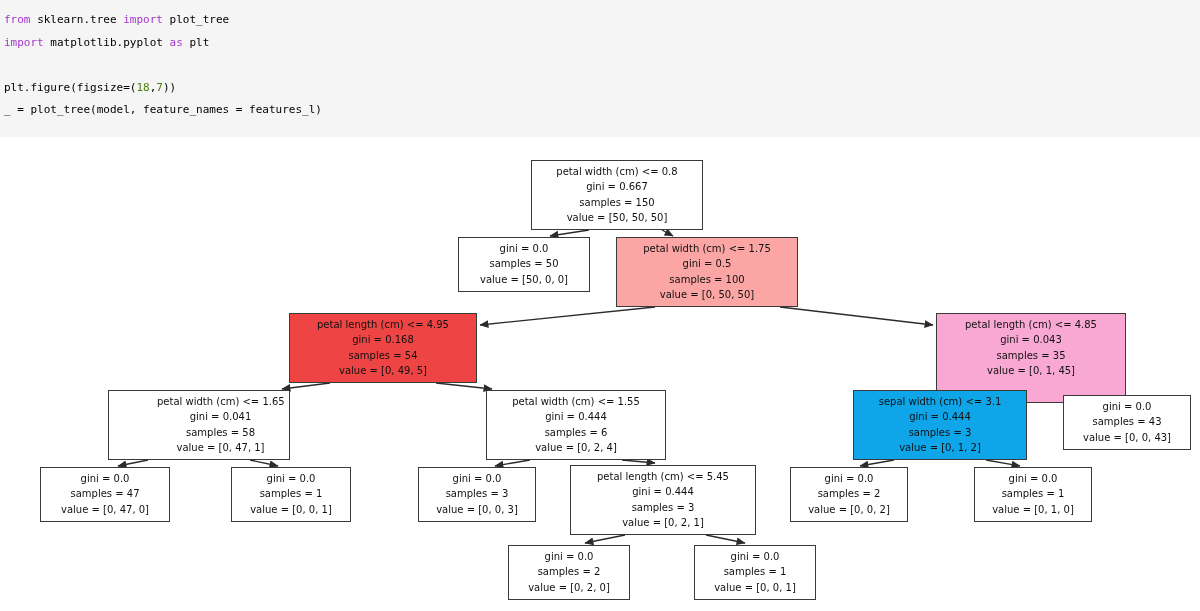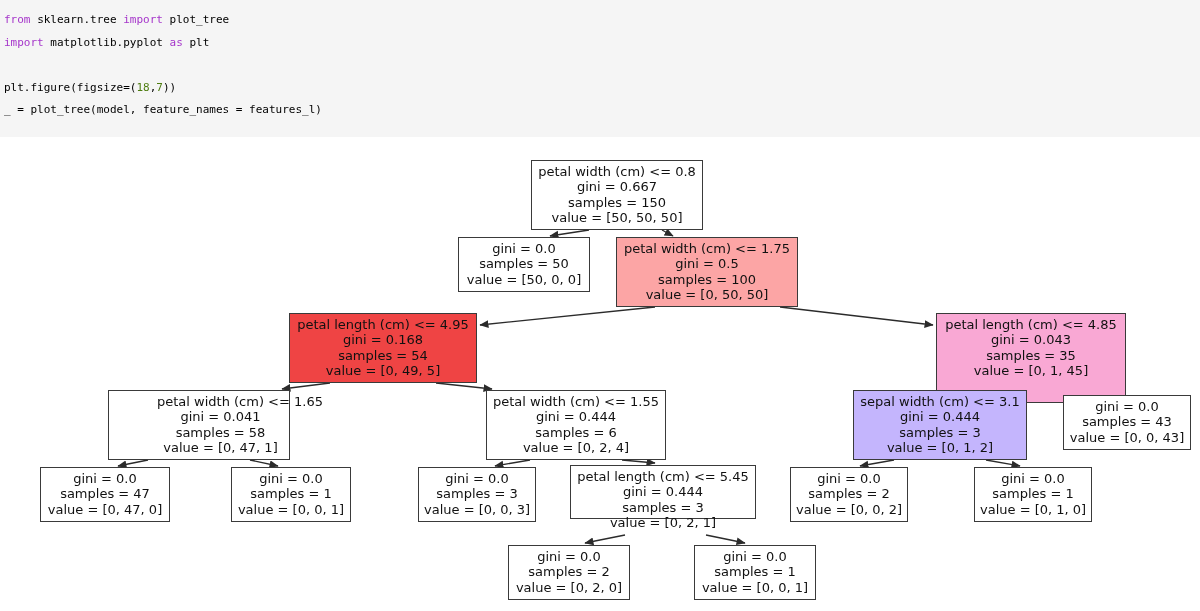--- a/index.html
+++ b/index.html
@@ -30,21 +30,21 @@
     position:absolute;left:0;top:137px;width:1200px;height:474px;
     background:#ffffff;
   }
   .node{
     position:absolute;
     box-sizing:border-box;
     border:1.3px solid #3a3a3a;
     background:#ffffff;
     text-align:center;
     font-family:"DejaVu Sans", sans-serif;
-    font-size:13px;
+    font-size:10px;
     line-height:15.4px;
     color:#111111;
     padding:3px 5px 3px 5px;
     white-space:nowrap;
   }
   .node .ln{display:block;}
   svg#edges{position:absolute;left:0;top:0;width:1200px;height:474px;overflow:visible;}
 </style>
 </head>
 <body>
@@ -120,21 +120,21 @@
         <span class="ln">gini = 0.041</span>
         <span class="ln">samples = 58</span>
         <span class="ln">value = [0, 47, 1]</span>
       </div>
       <div class="node" style="left: 486px; top: 253px; width: 180px; height: 70px; border-color: rgb(58, 58, 58); background: rgb(255, 255, 255);">
         <span class="ln">petal width (cm) &lt;= 1.55</span>
         <span class="ln">gini = 0.444</span>
         <span class="ln">samples = 6</span>
         <span class="ln">value = [0, 2, 4]</span>
       </div>
-      <div class="node" style="left: 853px; top: 253px; width: 174px; height: 70px; border-color: rgb(58, 58, 58); background: #c4b5fd;">
+      <div class="node" style="left: 853px; top: 253px; width: 174px; height: 70px; border-color: rgb(58, 58, 58); background: #0ea5e9;">
         <span class="ln">sepal width (cm) &lt;= 3.1</span>
         <span class="ln">gini = 0.444</span>
         <span class="ln">samples = 3</span>
         <span class="ln">value = [0, 1, 2]</span>
       </div>
       <div class="node" style="left: 1063px; top: 258px; width: 128px; height: 55px; border-color: rgb(58, 58, 58); background: rgb(255, 255, 255);">
         <span class="ln">gini = 0.0</span>
         <span class="ln">samples = 43</span>
         <span class="ln">value = [0, 0, 43]</span>
       </div>
@@ -146,21 +146,21 @@
       <div class="node" style="left: 231px; top: 330px; width: 120px; height: 55px; border-color: rgb(58, 58, 58); background: rgb(255, 255, 255);">
         <span class="ln">gini = 0.0</span>
         <span class="ln">samples = 1</span>
         <span class="ln">value = [0, 0, 1]</span>
       </div>
       <div class="node" style="left: 418px; top: 330px; width: 118px; height: 55px; border-color: rgb(58, 58, 58); background: rgb(255, 255, 255);">
         <span class="ln">gini = 0.0</span>
         <span class="ln">samples = 3</span>
         <span class="ln">value = [0, 0, 3]</span>
       </div>
-      <div class="node" style="left: 570px; top: 328px; width: 186px; height: 54px; border-color: rgb(58, 58, 58); background: rgb(255, 255, 255);">
+      <div class="node" style="left: 570px; top: 328px; width: 186px; height: 70px; border-color: rgb(58, 58, 58); background: rgb(255, 255, 255);">
         <span class="ln">petal length (cm) &lt;= 5.45</span>
         <span class="ln">gini = 0.444</span>
         <span class="ln">samples = 3</span>
         <span class="ln">value = [0, 2, 1]</span>
       </div>
       <div class="node" style="left: 790px; top: 330px; width: 118px; height: 55px; border-color: rgb(58, 58, 58); background: rgb(255, 255, 255);">
         <span class="ln">gini = 0.0</span>
         <span class="ln">samples = 2</span>
         <span class="ln">value = [0, 0, 2]</span>
       </div>

